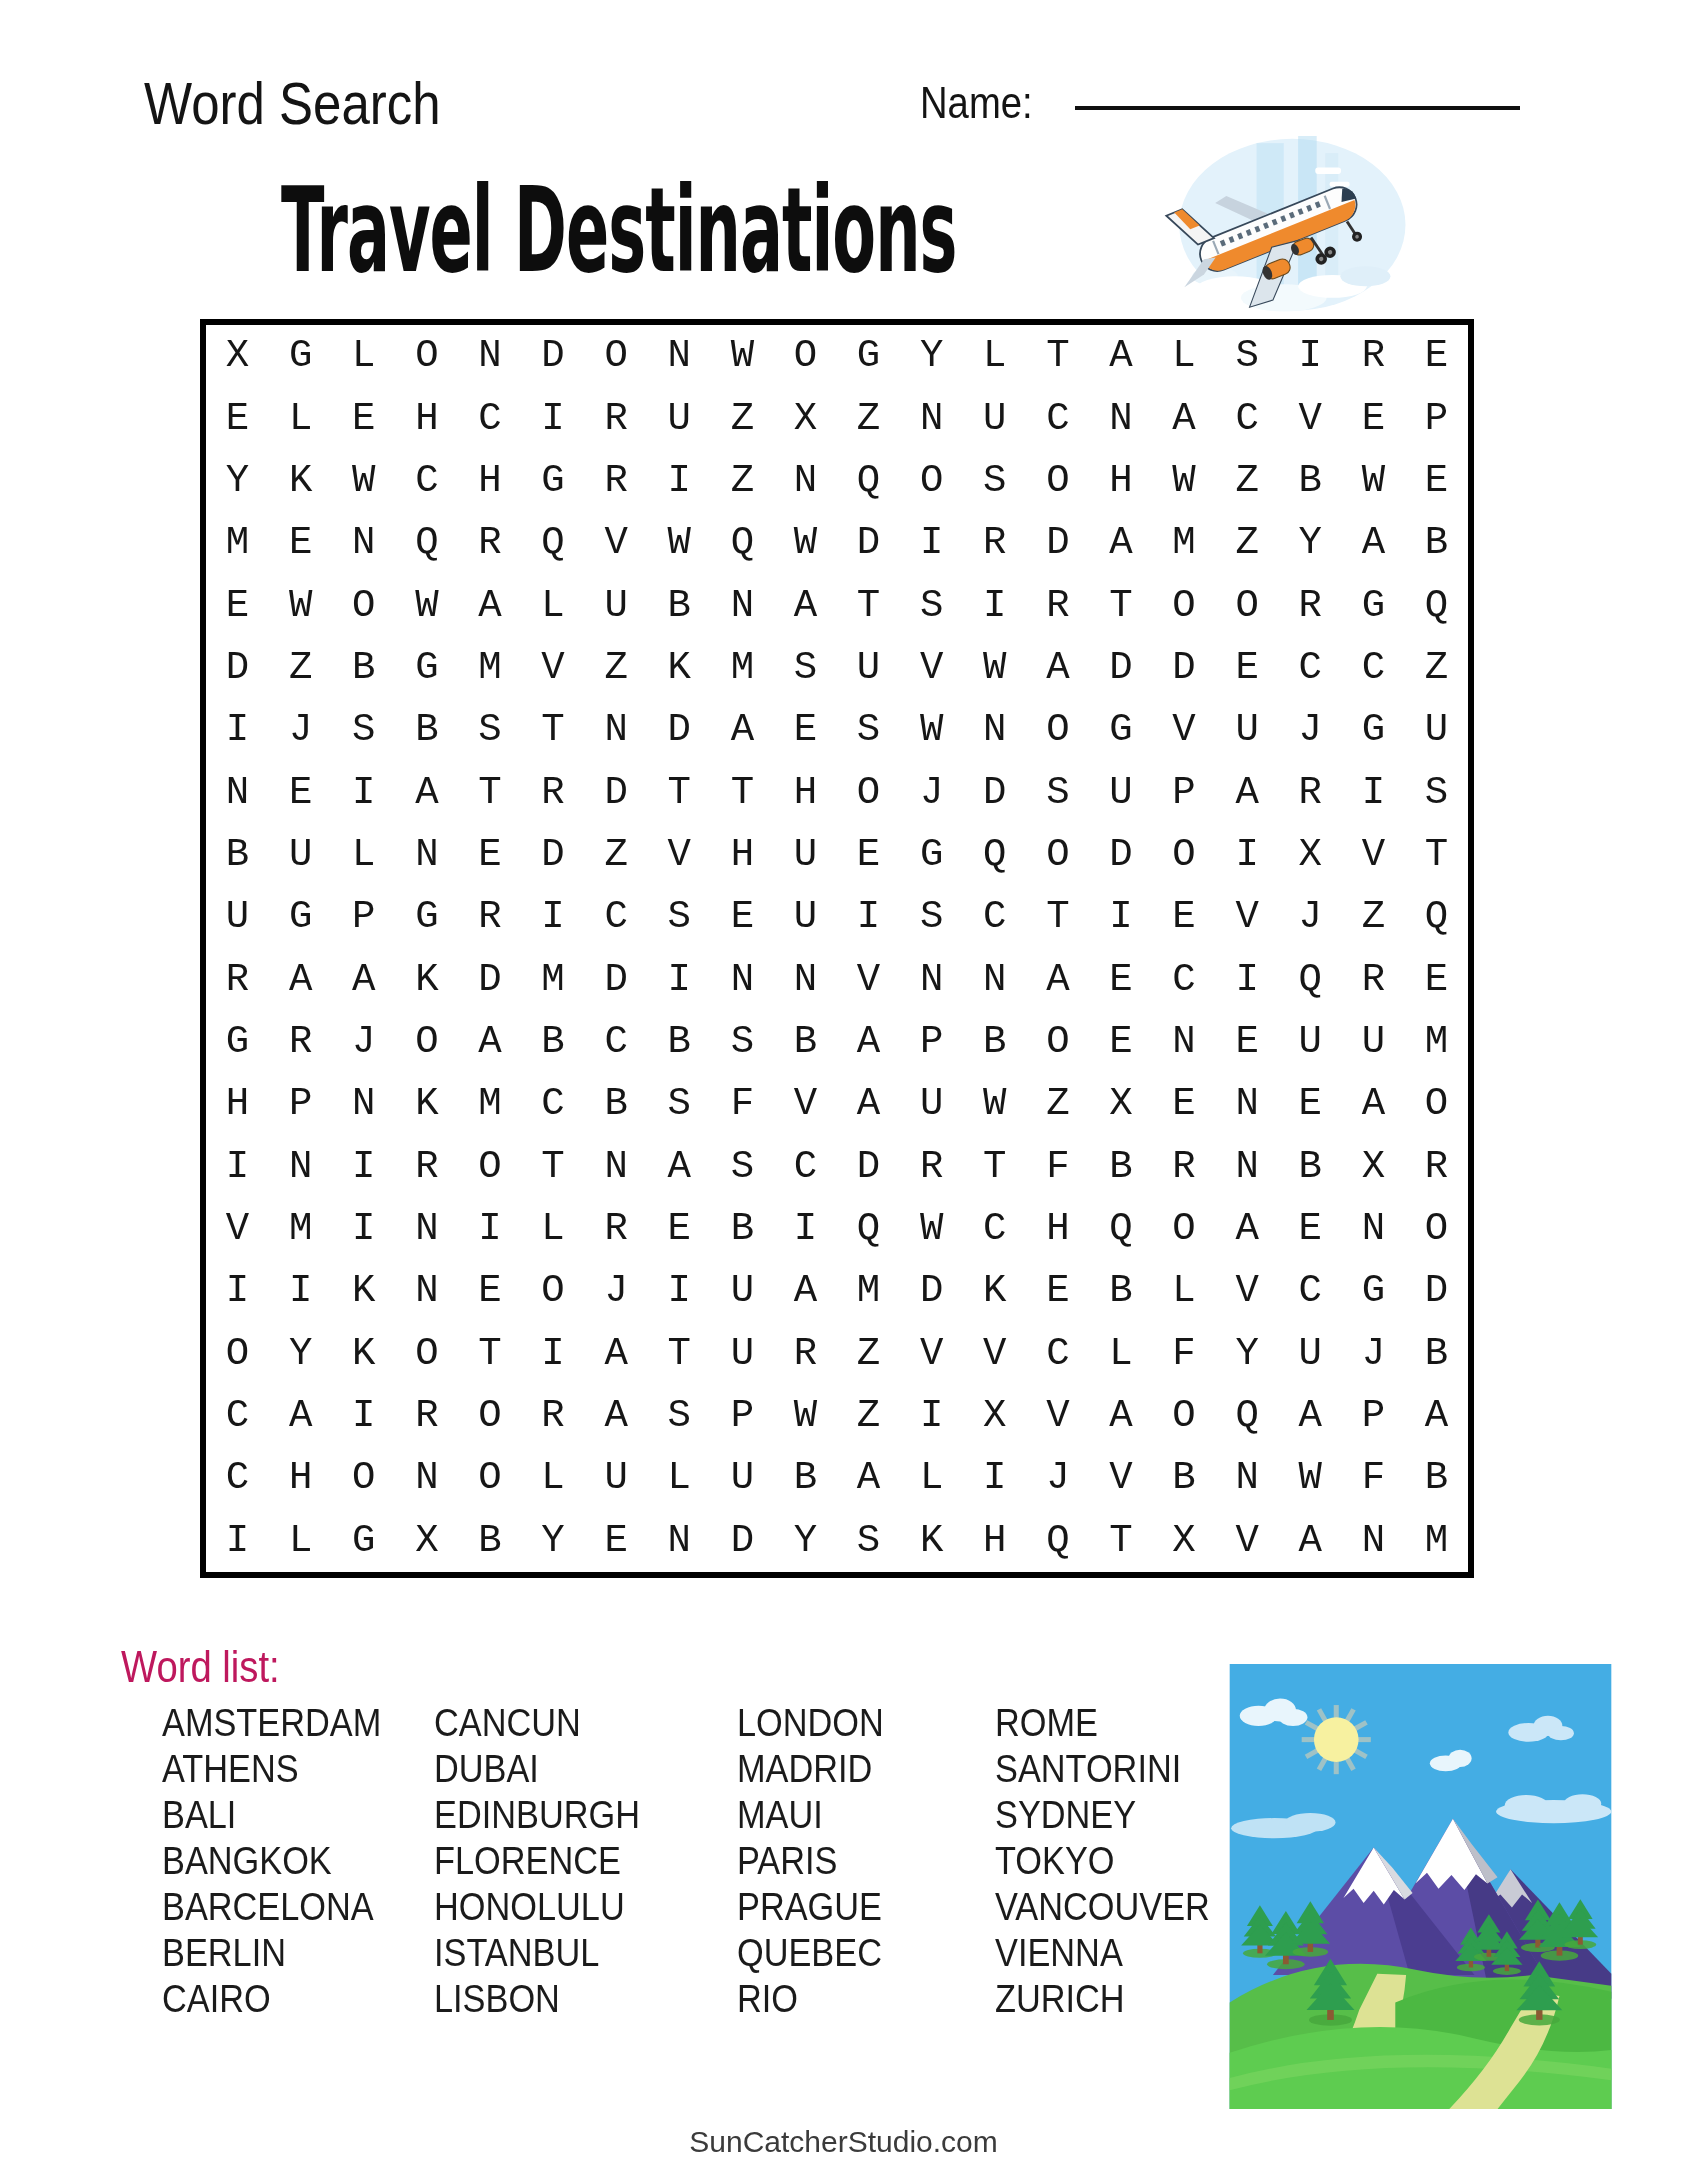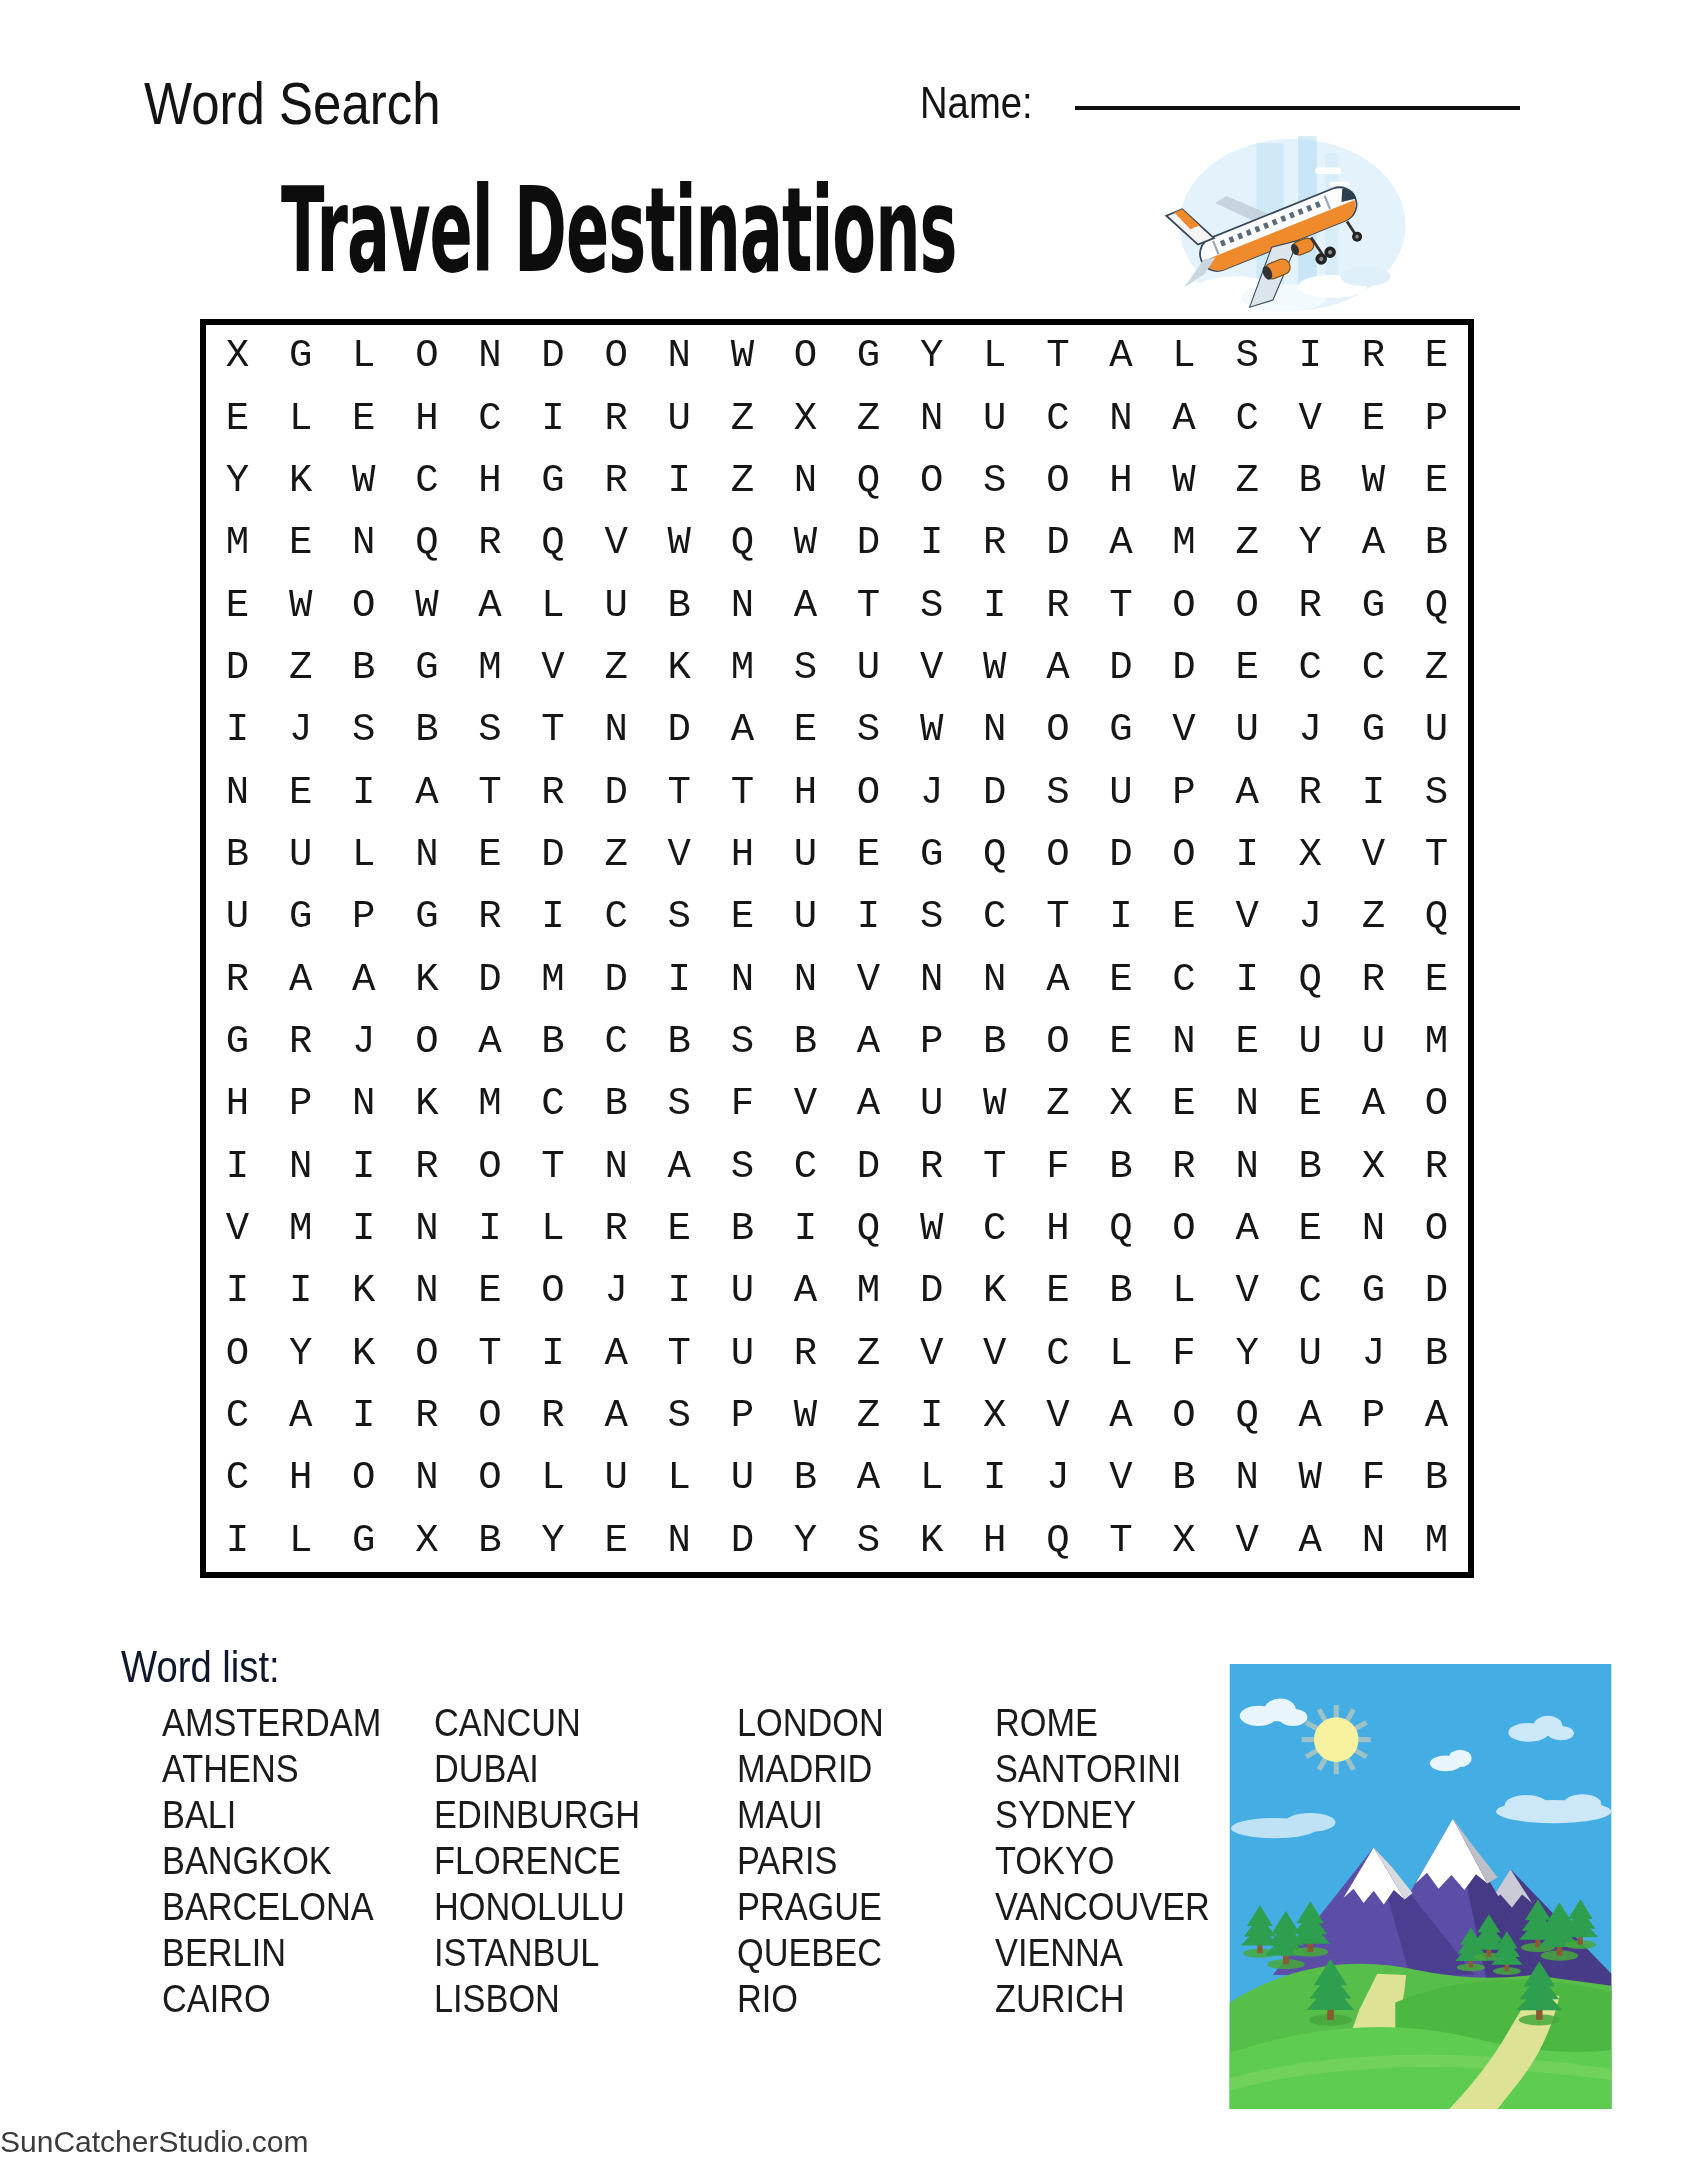--- a/index.html
+++ b/index.html
@@ -24,26 +24,26 @@
     position:absolute;left:200px;top:319px;width:1274px;height:1259px;
     border:6.5px solid #000;box-sizing:border-box;background:#fff;
     display:grid;grid-template-columns:repeat(20,1fr);grid-template-rows:repeat(20,1fr);
   }
   .grid-box span{
     display:flex;align-items:center;justify-content:center;
     font-family:"Liberation Mono","DejaVu Sans Mono",monospace;
     font-size:39px;color:#161616;
   }
   
-  .wl-label{position:absolute;left:121px;top:1641px;font-size:45px;color:#0f172a;}
+  .wl-label{position:absolute;left:121px;top:1641px;font-size:45px;color:#be185d;}
   .word-col{position:absolute;top:1700px;font-size:39px;line-height:46px;color:#1b1b1b;}
   .word-col div{transform:scaleX(0.88);transform-origin:0 50%;white-space:nowrap;}
   .word-col.c1{left:162px;} .word-col.c2{left:434px;} .word-col.c3{left:737px;} .word-col.c4{left:995px;}
   .mountain{position:absolute;left:1229px;top:1664px;width:383px;height:445px;}
-  .footer{position:absolute;left:0;top:2125px;width:1687px;font-size:30px;color:#3b3b3b;}
+  .footer{position:absolute;left:0;top:2125px;width:1687px;text-align:center;font-size:30px;color:#3b3b3b;}
 </style>
 </head>
 <body>
 
 <div id="sheet">
 
   <div class="ws-label">
     <span class="cond">Word Search</span>
   </div>
   <div class="name-label">

